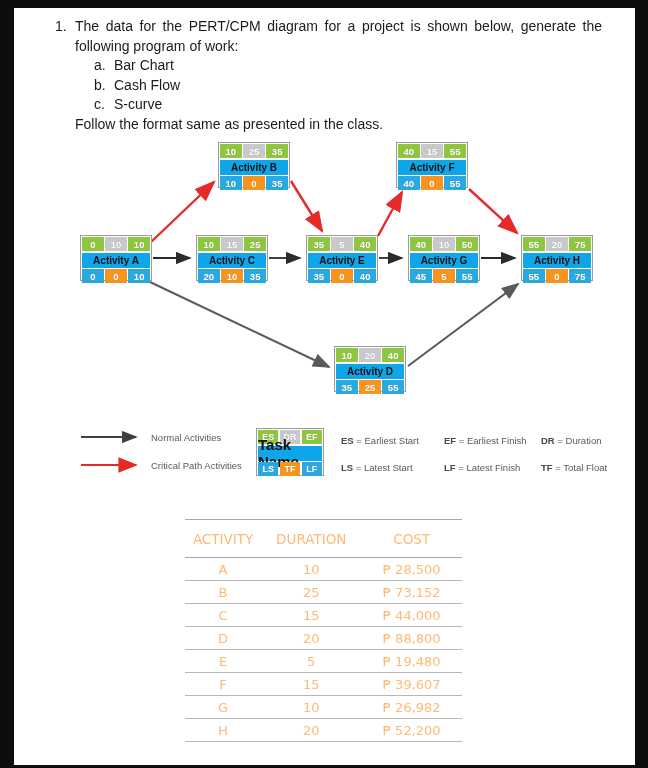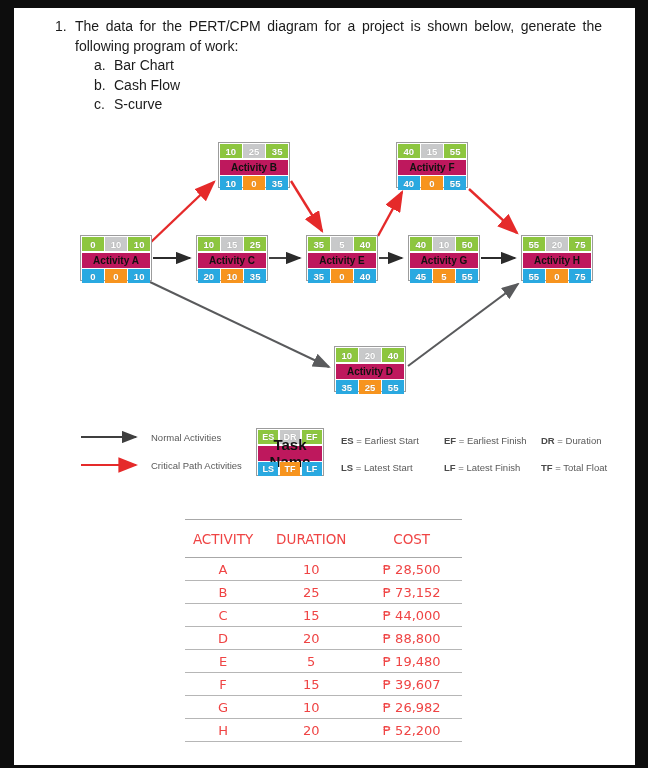--- a/index.html
+++ b/index.html
@@ -37,43 +37,43 @@
   .cell{
     display:flex;align-items:center;justify-content:center;
     font-size:9.5px;font-weight:bold;color:#ffffff;
     text-shadow:0 0 1px rgba(120,120,120,.55);
   }
   .cell.green{background:#8dc63f;}
   .cell.gray{background:#c8c9ca;}
   .cell.blue{background:#29a9e1;}
   .cell.orange{background:#f7941e;}
   .cell.name{
-    grid-column:1 / span 3;background:#be185d;color:#111111;
-    font-size:10px;text-shadow:none;text-align:center;
+    grid-column:1 / span 3;background:#0ea5e9;color:#111111;
+    font-size:10px;text-shadow:none;
   }
   
   .legend{position:absolute;left:0;top:425px;width:648px;height:64px;font-size:9.5px;color:#595959;margin-left:16px;}
   .legend svg{position:absolute;left:0;top:0;}
   .lg-label{position:absolute;white-space:nowrap;}
   .lg-node{
     position:absolute;left:240px;top:3px;width:68px;height:48px;box-sizing:border-box;
     border:1px solid #9c9c9c;background:#ffffff;
     display:grid;grid-template-columns:1fr 1fr 1fr;grid-template-rows:14px 15px 14px;
     gap:1.5px;padding:1px;
   }
   .lg-node .cell{font-size:9px;}
   .lg-node .cell.name{font-size:15px;font-weight:bold;}
   .defs{position:absolute;white-space:nowrap;}
   .defs b{color:#4a4a4a;}
   
   .cost-table{
     position:absolute;left:185px;top:519px;width:277px;
     border-collapse:collapse;
     font-family:"DejaVu Sans","Liberation Sans",sans-serif;
-    font-size:13px;color:#ef4444;
+    font-size:13px;color:#fdba74;
   }
   .cost-table th{
     font-weight:normal;font-size:13.5px;height:35px;
     border-top:1px solid #a8a8a8;border-bottom:1px solid #a8a8a8;
     text-align:center;vertical-align:middle;
   }
   .cost-table td{
     height:20px;border-bottom:1px solid #b6b6b6;
     text-align:center;vertical-align:middle;
   }
@@ -98,20 +98,21 @@
     </div>
     <div class="q-item">
       <span class="q-marker">b.</span>
       <span>Cash Flow</span>
     </div>
     <div class="q-item">
       <span class="q-marker">c.</span>
       <span>S-curve</span>
     </div>
   </div>
+  <div class="q-follow">Follow the format same as presented in the class.</div>
 </div>
 
 <div class="diagram">
   <svg width="648" height="262" viewBox="0 0 648 262">
     <defs>
       <marker id="ah-black" markerWidth="9" markerHeight="7" refX="8" refY="3.5" orient="auto">
         <path d="M0,0 L9,3.5 L0,7 z" fill="#2b2b2b"></path>
       </marker>
       <marker id="ah-red" markerWidth="9" markerHeight="7" refX="8" refY="3.5" orient="auto">
         <path d="M0,0 L9,3.5 L0,7 z" fill="#e52a2a"></path>

